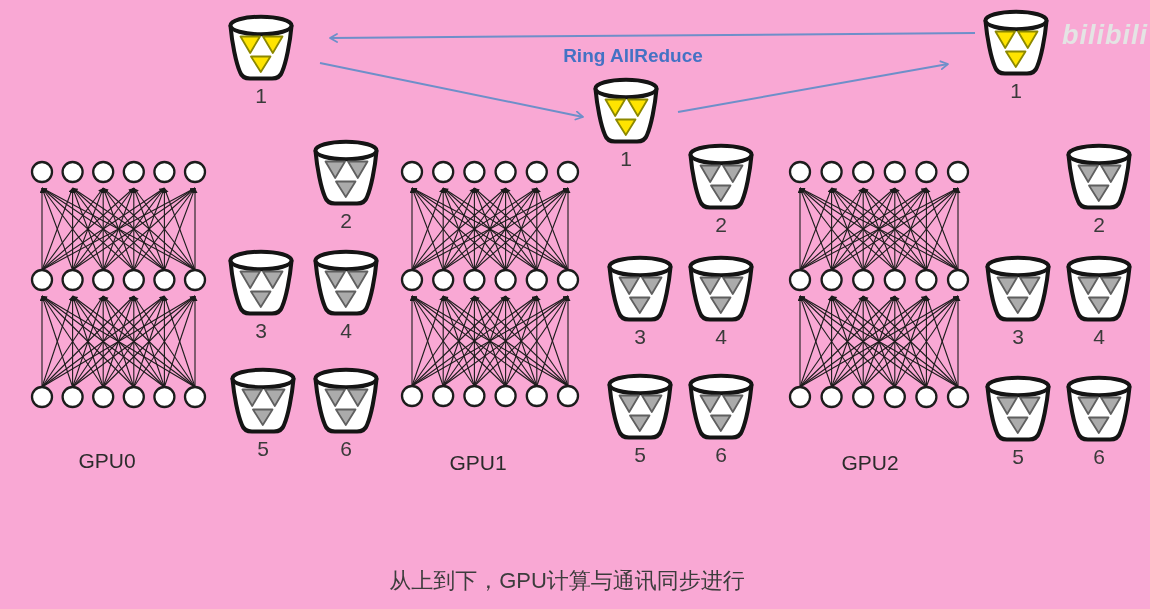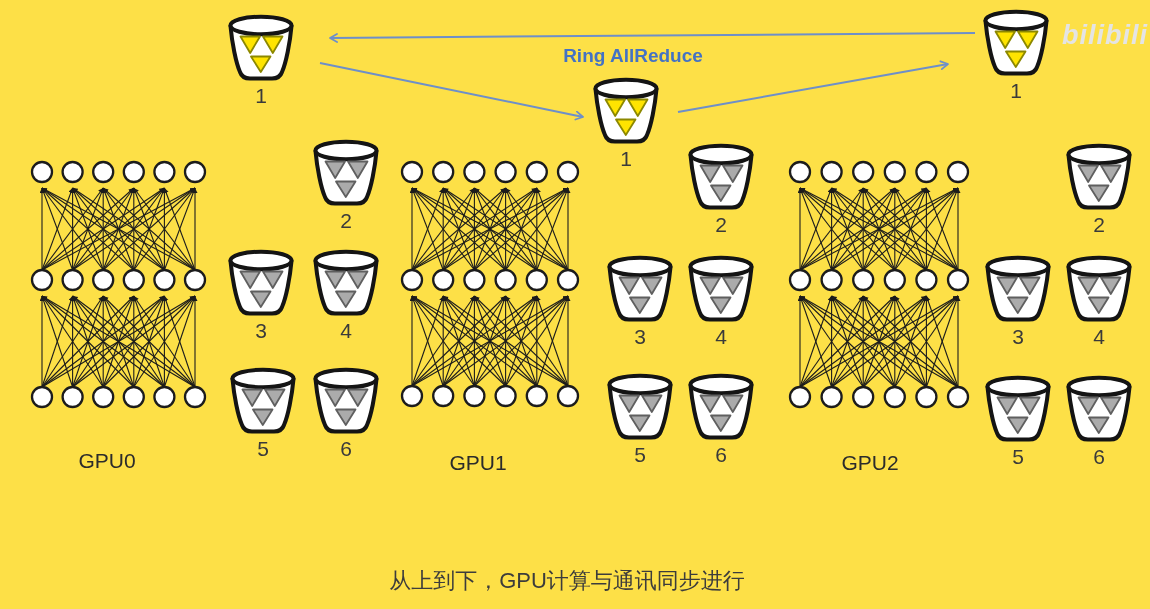--- a/index.html
+++ b/index.html
@@ -1,16 +1,16 @@
 <!DOCTYPE html>
 <html><head>
 <meta charset="utf-8">
 <style>
   html,body{margin:0;padding:0;background:#fff;}
-  #stage{position:relative;width:1150px;height:609px;background:#fde047;overflow:hidden;
+  #stage{position:relative;width:1150px;height:609px;background:#f9a8d4;overflow:hidden;
          font-family:"Liberation Sans", sans-serif;}
   svg text{font-family:"Liberation Sans", sans-serif;}
   .gpulabel{font-size:21px;fill:#2b2b2b;}
   .bucketnum{font-size:21px;fill:#3a3a3a;}
   .title{font-size:19px;font-weight:bold;}
   .caption{font-size:22px;fill:#3c3c3c;}
   .watermark{font-size:27px;font-weight:bold;font-style:italic;letter-spacing:1px;}
 </style>
 </head>
 <body>

